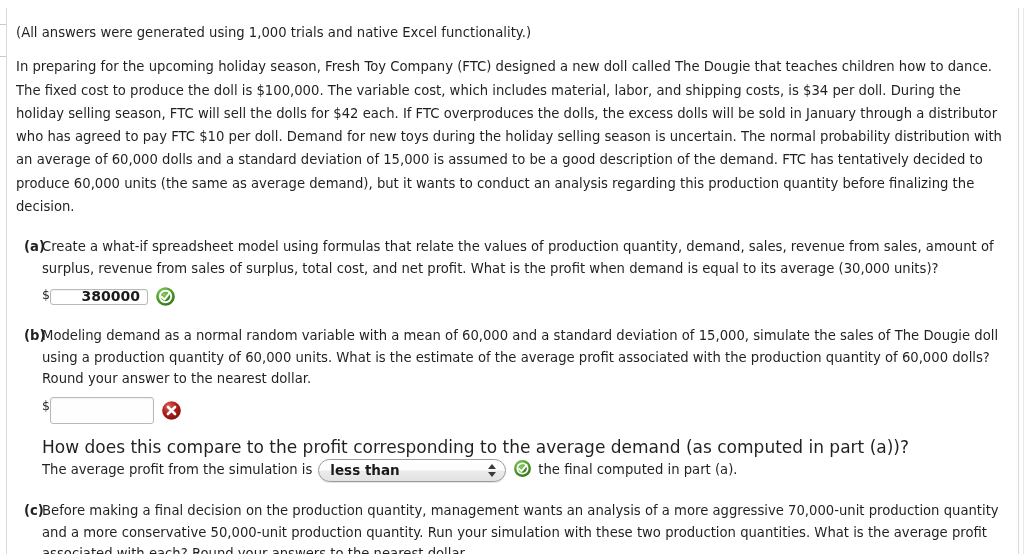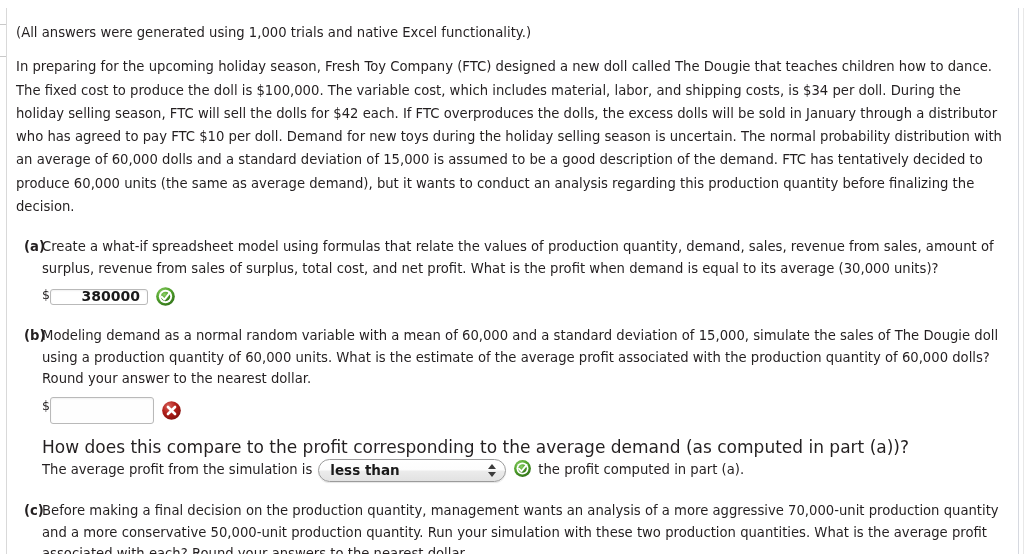--- a/index.html
+++ b/index.html
@@ -307,21 +307,21 @@
                   <stop offset="100%" stop-color="#2c6b16"></stop>
                 </radialGradient>
               </defs>
               <circle cx="16" cy="16" r="14.2" fill="url(#gGrad2)"></circle>
               <circle cx="16" cy="16" r="10.1" fill="#ffffff"></circle>
               <circle cx="16" cy="16" r="7.2" fill="url(#gGrad2)"></circle>
               <path d="M10.0 16.3 L14.3 20.6 L22.6 10.2" fill="none" stroke="#ffffff" stroke-width="3.1" stroke-linecap="round" stroke-linejoin="round"></path>
             </svg>
           </span>
 
-          <span class="after-select">the profit computed in part (a).</span>
+          <span class="after-select">the final computed in part (a).</span>
         </div>
       </div>
     </div>
 
     <div class="qblock">
       <div class="qlabel">(c)</div>
       <div class="qbody">
         <span class="qtext">Before making a final decision on the production quantity, management wants an analysis of a more aggressive 70,000-unit production quantity and a more conservative 50,000-unit production quantity. Run your simulation with these two production quantities. What is the average profit associated with each? Round your answers to the nearest dollar.</span>
 
       </div>

